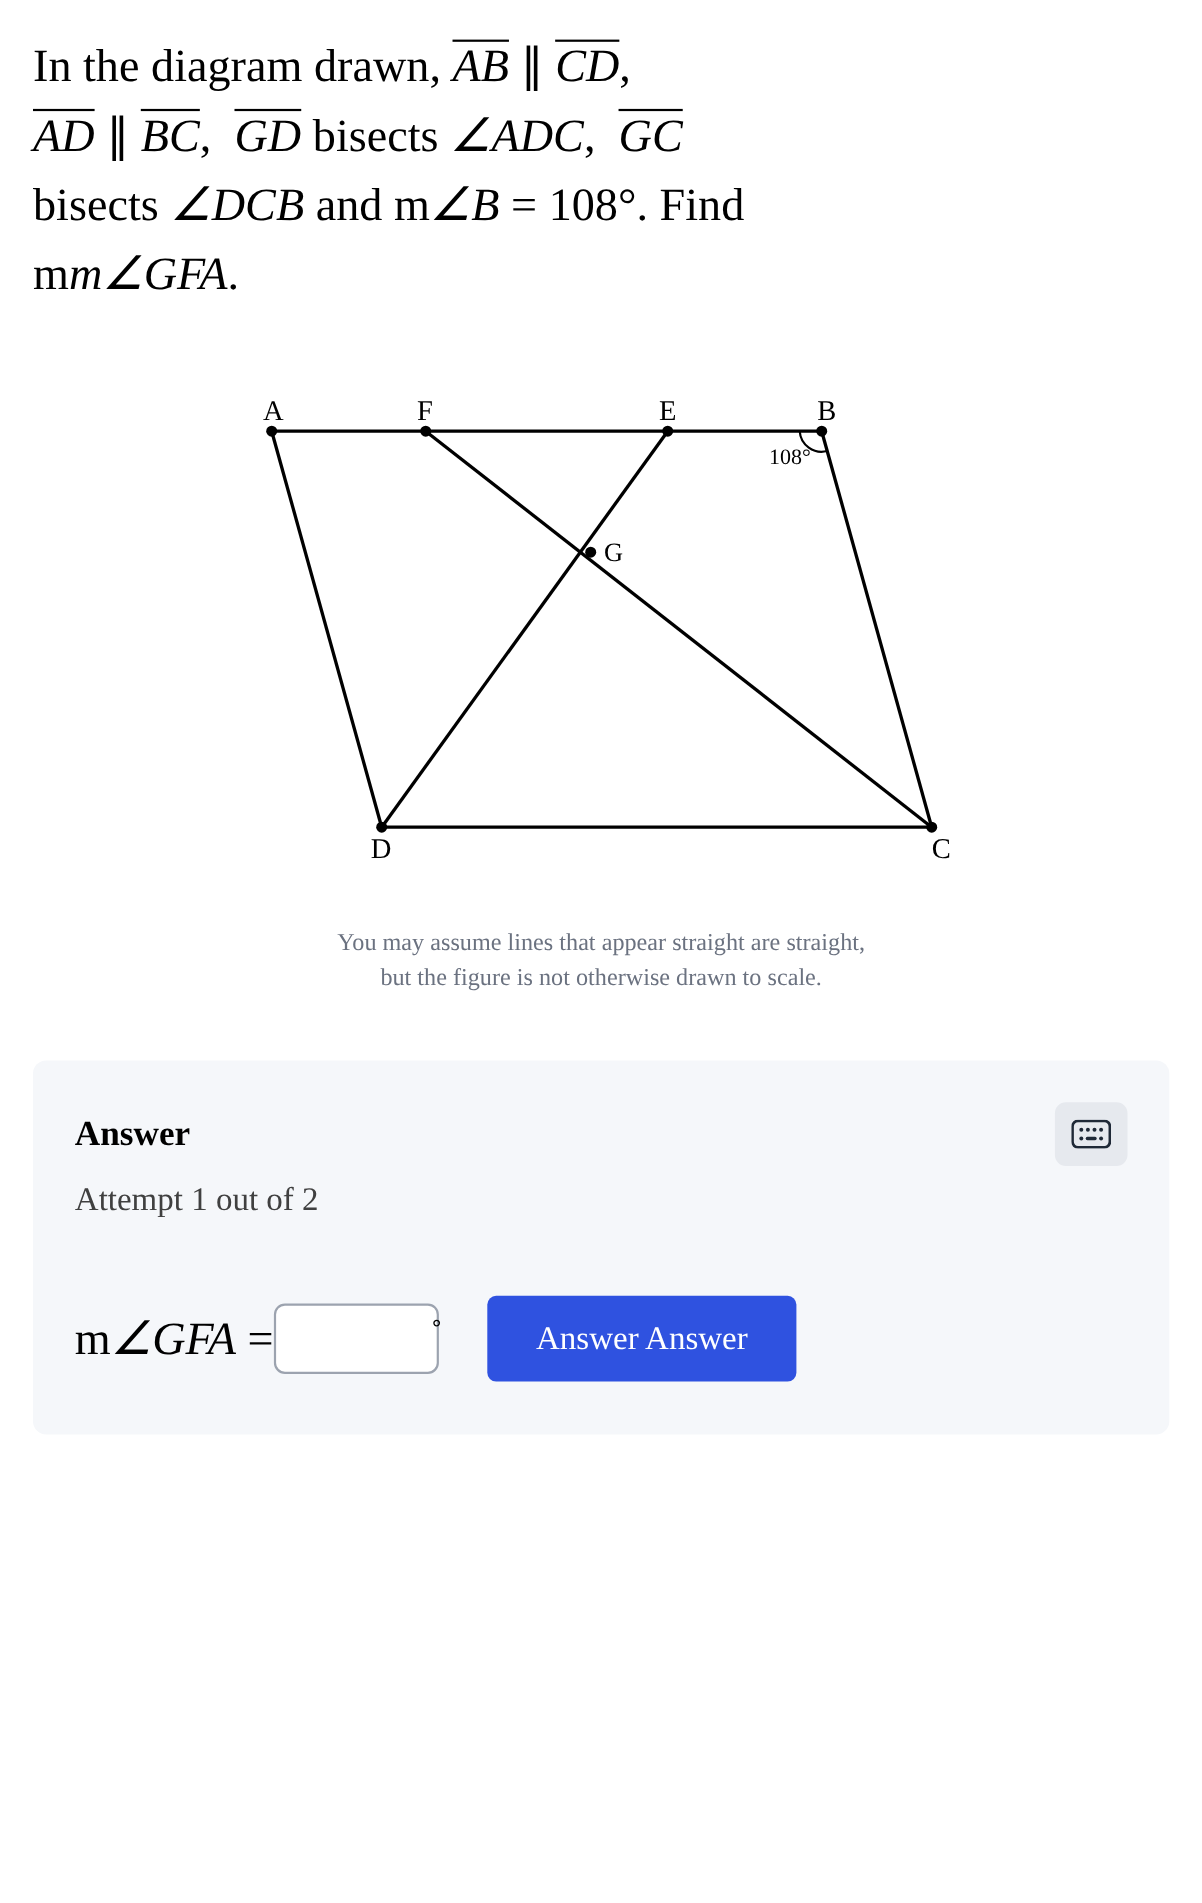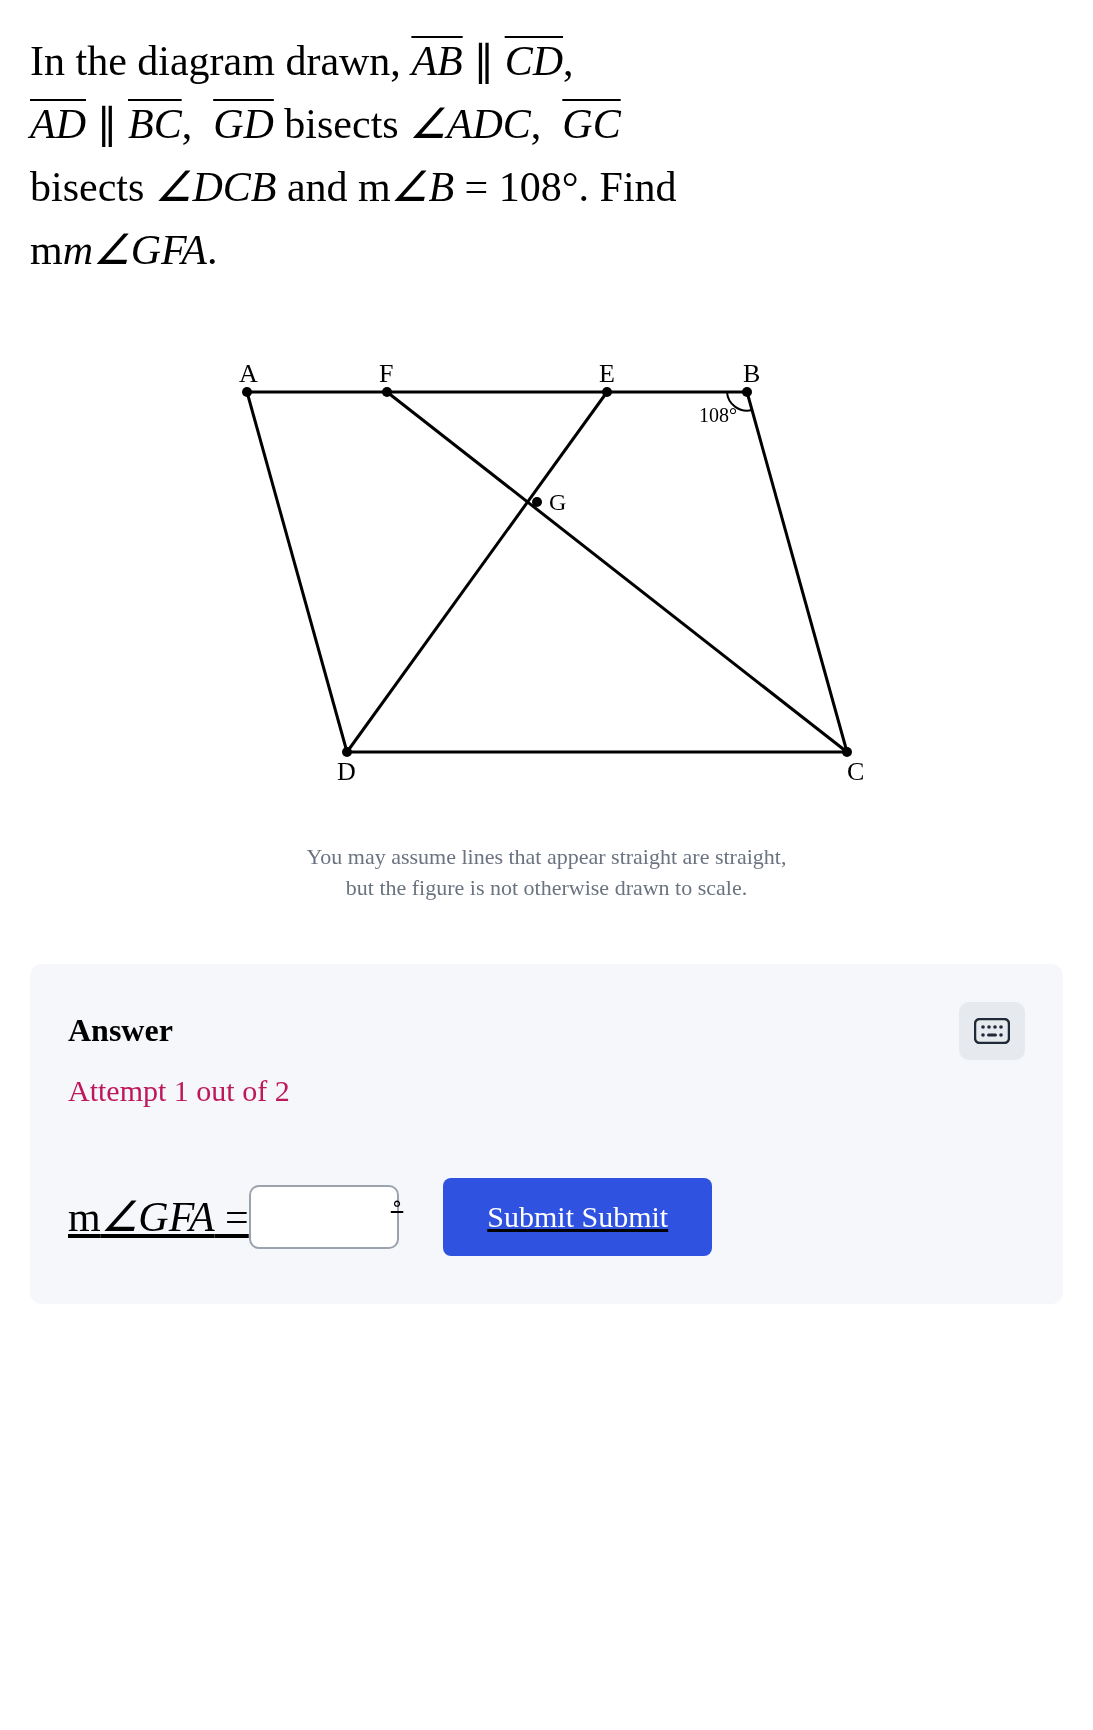--- a/index.html
+++ b/index.html
@@ -59,29 +59,28 @@
     width: 66px;
     height: 58px;
     background: #e6e9ee;
     border-radius: 10px;
     display: flex;
     align-items: center;
     justify-content: center;
     cursor: pointer;
   }
   .attempt-line {
-    color: #be185d;
+    color: #404040;
     font-size: 30px;
     margin-top: 14px;
   }
   .answer-row {
     display: flex;
     align-items: center;
     margin-top: 70px;
-    text-decoration: underline;
   }
   .answer-label {
     font-size: 42px;
     font-family: Georgia, serif;
   }
   .answer-input {
     width: 150px;
     height: 64px;
     border: 2px solid #9ca3af;
     border-radius: 10px;
@@ -169,15 +168,15 @@
     </div>
   </div>
   <div class="attempt-line">Attempt 1 out of 2</div>
 
   <div class="answer-row">
     <div class="answer-label">
       <span>m</span><span class="italic">∠GFA</span><span> =</span>
     </div>
     <input class="answer-input" type="text" style="">
     <span class="deg-symbol">∘</span>
-    <button class="submit-btn">Submit Submit</button>
+    <button class="submit-btn">Answer Answer</button>
   </div>
 </div>
 
 </body></html>

